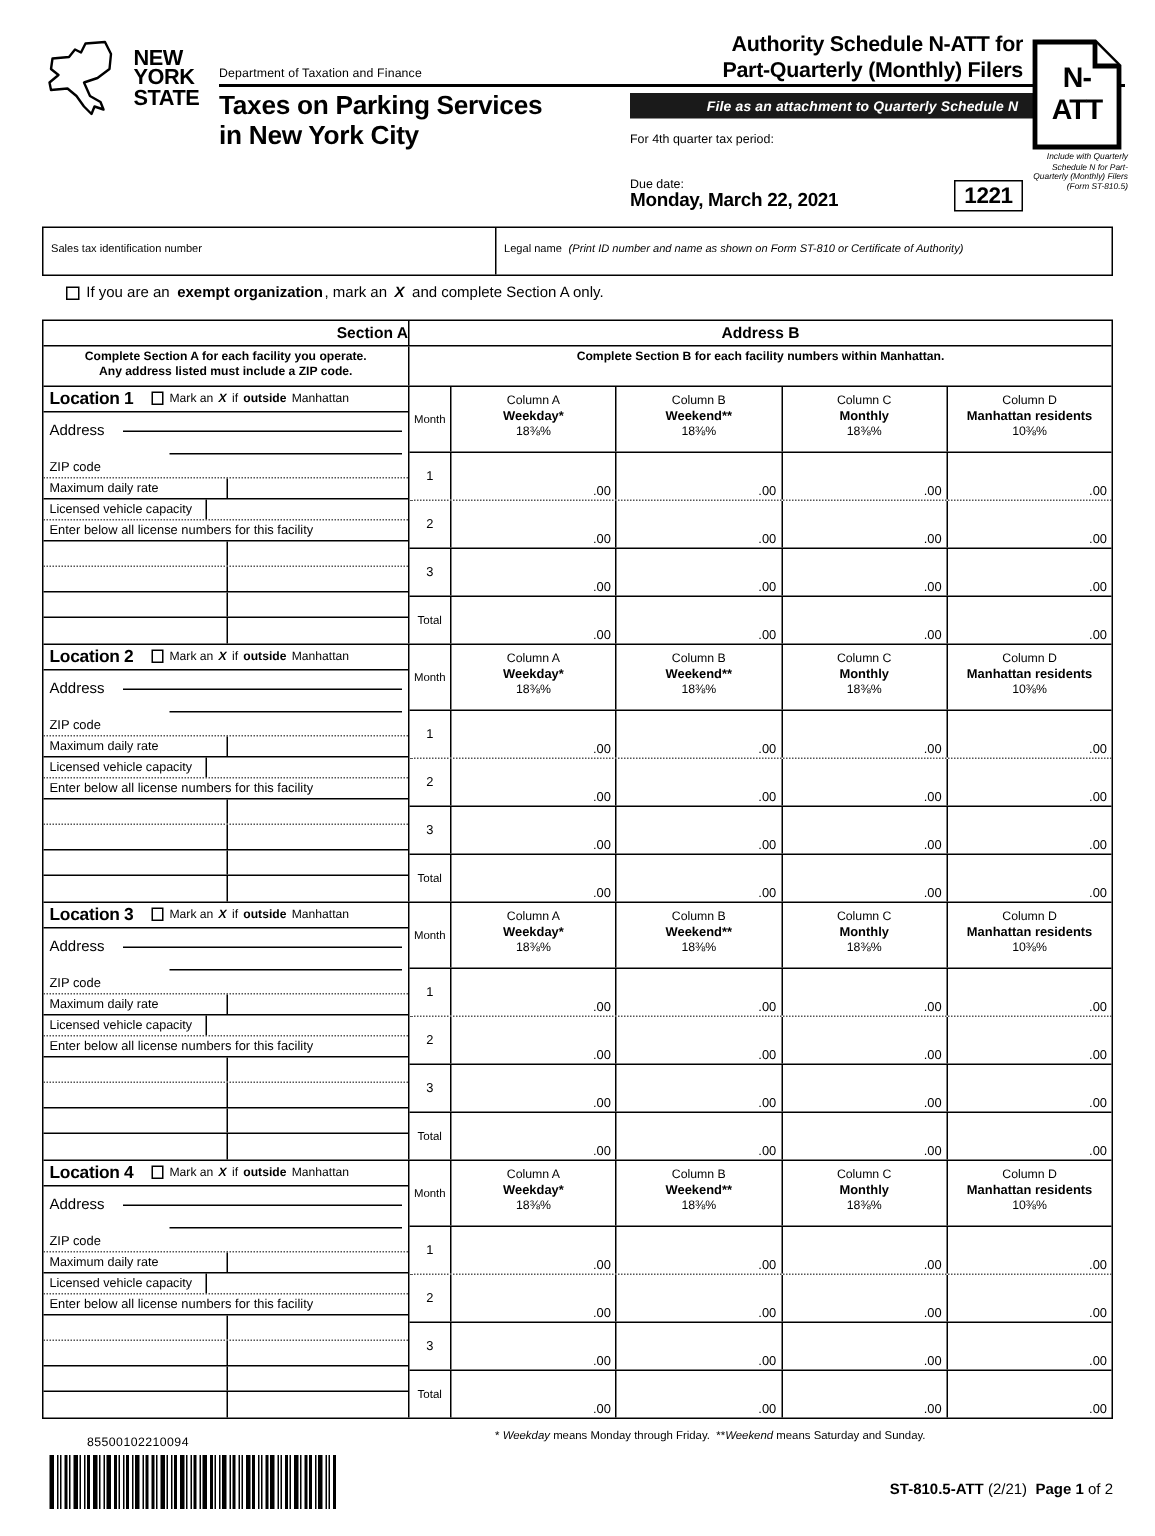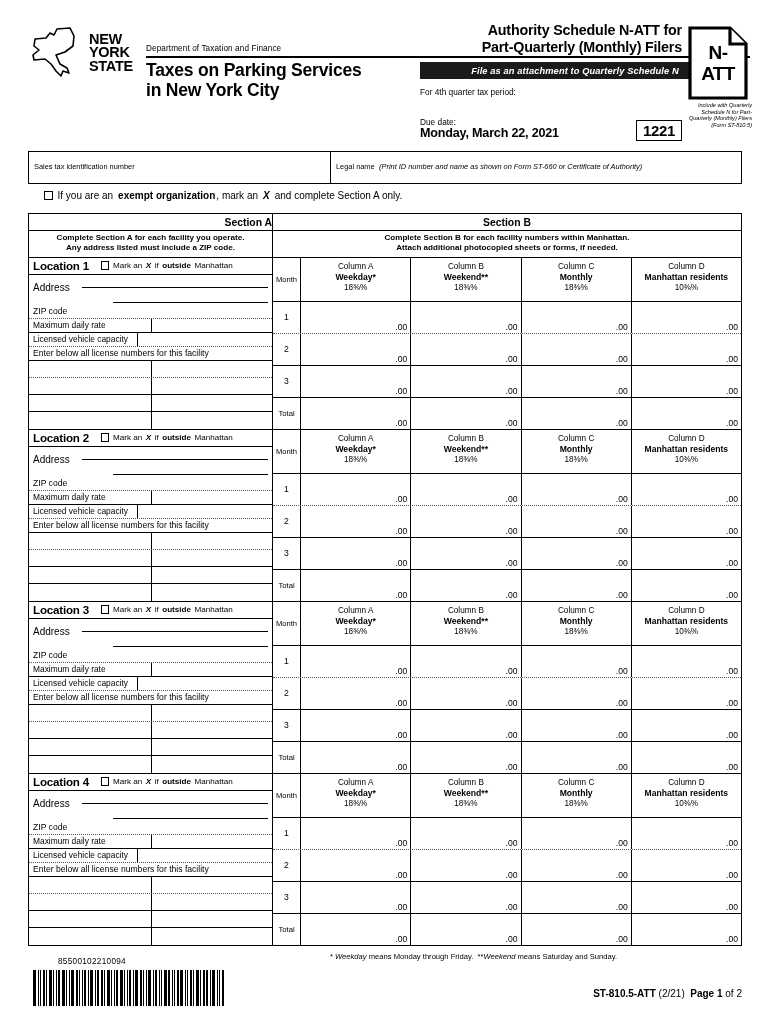--- a/index.html
+++ b/index.html
@@ -174,48 +174,47 @@
 
     <div class="include-note">Include with Quarterly Schedule N for Part-Quarterly (Monthly) Filers (Form ST-810.5)</div>
   </div>
 
   <div class="idrow">
     <div class="c1">
       <span class="lbl">Sales tax identification number</span>
     </div>
     <div class="c2">
       <span class="lbl">Legal name</span>
-      <span class="lbl ital">(Print ID number and name as shown on Form ST-660 or Certificate of Authority)</span>
+      <span class="lbl ital">(Print ID number and name as shown on Form ST-810 or Certificate of Authority)</span>
     </div>
   </div>
 
   <div class="exempt">
     <span class="cbox"></span>
     <span>If you are an</span>
     <b>exempt organization</b>
       <span style="margin-left:-4px">, mark an</span>
     <b><i>X</i></b>
     <span>and complete Section A only.</span>
   </div>
 
   <div class="tbl">
 
     <div class="sec-hdr">
       <div class="a">Section A</div>
-      <div class="b">Section B</div>
+      <div class="b">Address B</div>
     </div>
 
     <div class="sec-sub">
       <div class="a">
         <div>Complete Section A for each facility you operate.</div>
         <div>Any address listed must include a ZIP code.</div>
       </div>
       <div class="b">
         <div>Complete Section B for each facility numbers within Manhattan.</div>
-        <div>Attach additional photocopied sheets or forms, if needed.</div>
       </div>
     </div>
 
     <div id="loc-container">
         <div class="locblk">
           <div class="left">
             <div class="loc-title">
               <span class="loc-name">Location 1</span>
               <span class="loc-mark">
                 <span class="cbox"></span>

